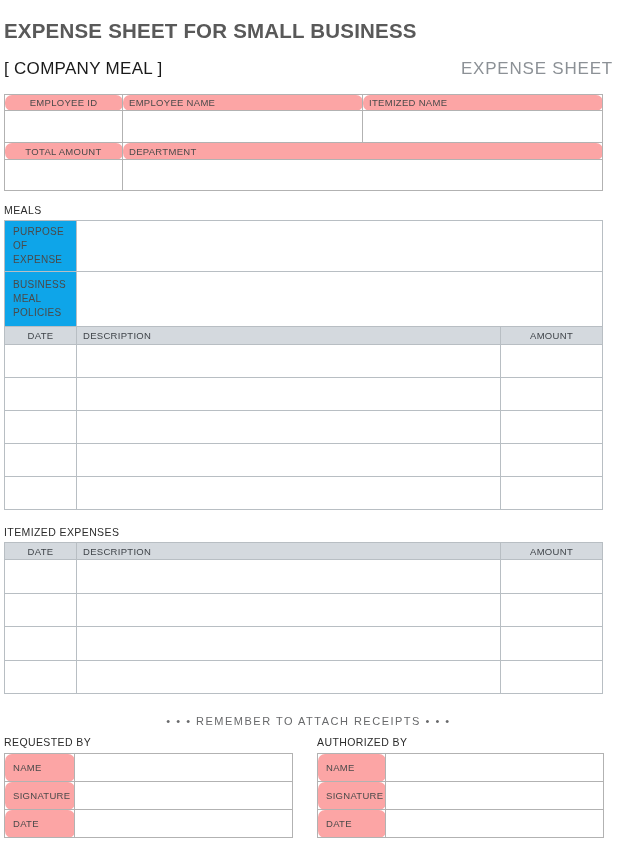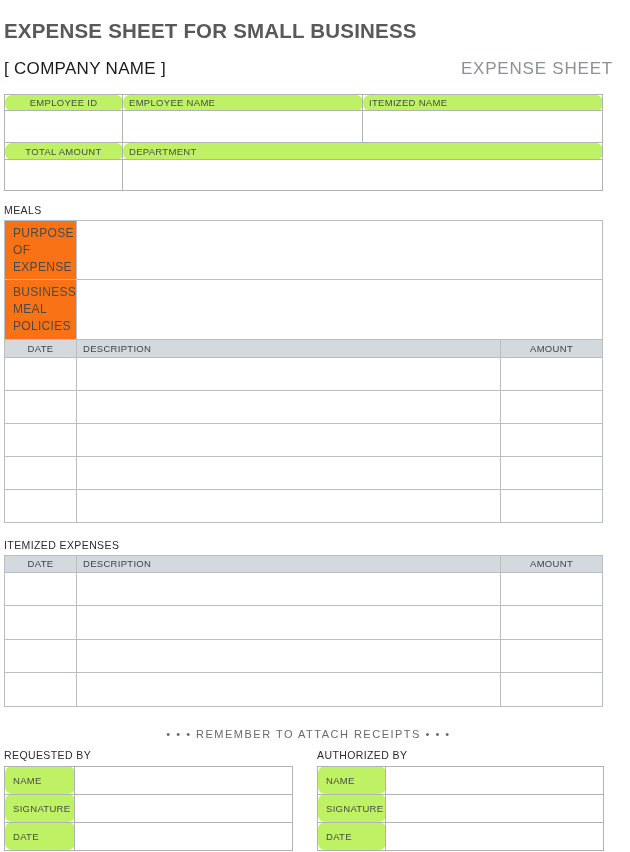--- a/index.html
+++ b/index.html
@@ -24,21 +24,21 @@
     margin-top: 17px;
     display: flex; justify-content: space-between; align-items: baseline;
   }
   .company-name { font-size: 17px; color: #1a1a1a; letter-spacing: 0.3px; }
   .sheet-label  { font-size: 17px; color: #8c9196; letter-spacing: 0.8px; }
 
   
   table { border-collapse: collapse; table-layout: fixed; width: 598px; }
   td { border: 1px solid #b2b2b2; vertical-align: middle; }
   .hdr-cell {
-    background: #bef264;
+    background: #fca5a5;
     font-size: 9.5px; color: #4a4a4a; letter-spacing: 0.3px; border-radius: 7px;
   }
   .c { text-align: center; }
   .l { text-align: left; padding-left: 6px; }
   .fill { background: #ffffff; }
 
   
   .employee-table { margin-top: 15px; }
   .employee-table tr.hrow td { height: 16px; }
   .employee-table tr.frow1 td { height: 32px; }
@@ -48,22 +48,22 @@
   
   .section-label {
     font-size: 10.5px; color: #2b2b2b; letter-spacing: 0.4px;
     margin-top: 13px; margin-bottom: 4px;
   }
   .section-label.itemized { margin-top: 16px; }
 
   
   .blue-table td { border: 1px solid #b8bec3; }
   .blue-table .lbl-cell {
-    background: #f97316;
-    font-size: 12px; color: #4a4a4a; letter-spacing: 0.3px;
+    background: #0ea5e9;
+    font-size: 10px; color: #4a4a4a; letter-spacing: 0.3px;
     padding: 4px 6px 4px 8px; line-height: 1.4; vertical-align: middle;
   }
   .blue-table .col-hdr {
     background: #d4d9de; height: 18px;
     font-size: 9.5px; color: #3f4449; letter-spacing: 0.3px;
   }
   .blue-table tr.purpose td { height: 49px; }
   .blue-table tr.policies td { height: 55px; }
   .blue-table tr.entry td { height: 33px; }
   .itemized-table tr.entry td { height: 33.5px; }
@@ -86,21 +86,21 @@
   .sign-table .hdr-cell { padding-left: 8px; text-align: left; }
 </style>
 </head>
 <body>
 
 <div class="page">
 
   <div class="doc-title">EXPENSE SHEET FOR SMALL BUSINESS</div>
 
   <div class="company-row">
-    <span class="company-name">[ COMPANY NAME ]</span>
+    <span class="company-name">[ COMPANY MEAL ]</span>
     <span class="sheet-label">EXPENSE SHEET</span>
   </div>
 
   <table class="employee-table">
     <colgroup>
         <col style="width:118px">
         <col style="width:240px">
         <col style="width:240px">
       </colgroup>
     <tbody>

